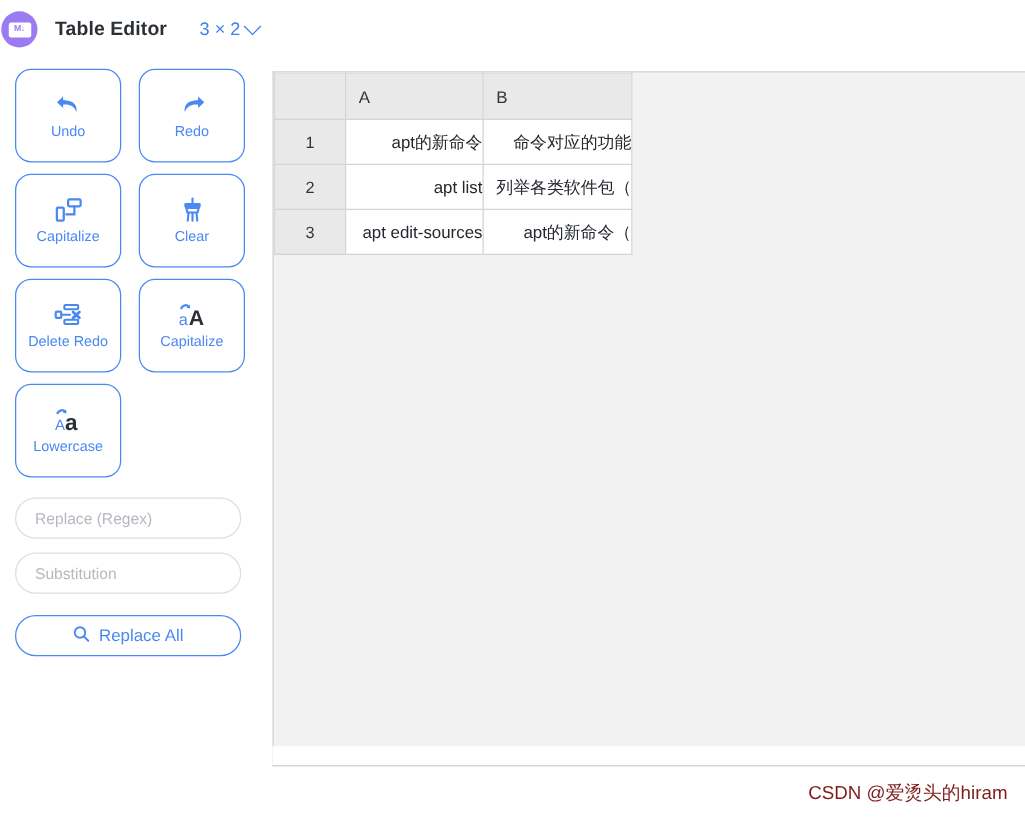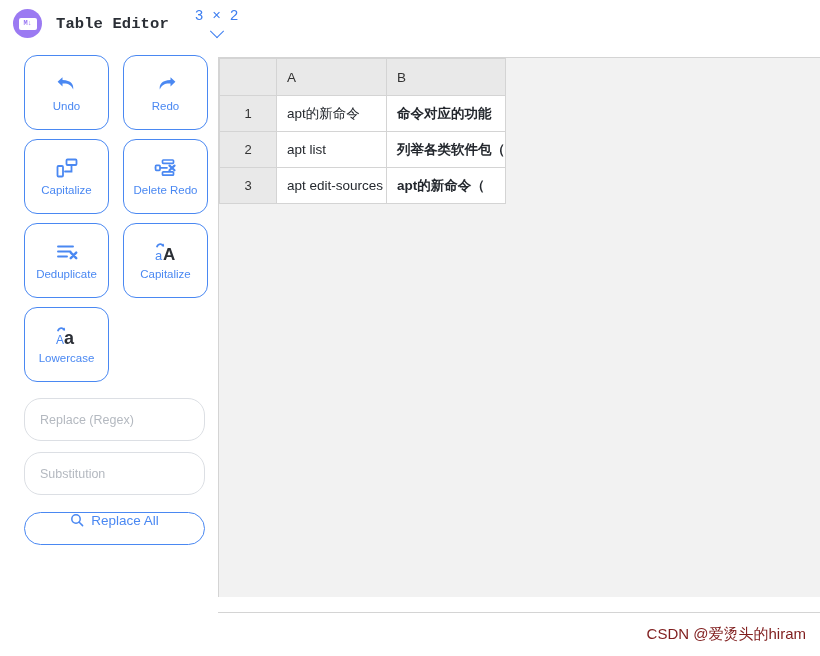--- a/index.html
+++ b/index.html
@@ -13,23 +13,22 @@
     font-family: "Liberation Sans", "DejaVu Sans", sans-serif;
     overflow: hidden;
     position: relative;
   }
 
   
   .header {
     height: 47px;
     display: flex;
     align-items: center;
-    padding-left: 13px;
-    box-sizing: border-box;
-    font-family: Liberation Mono, monospace;
+    padding-left: 1px;
+    box-sizing: border-box;
   }
   .app-logo {
     width: 29px;
     height: 29px;
     border-radius: 50%;
     background: #9b7af2;
     display: flex;
     align-items: center;
     justify-content: center;
     flex: none;
@@ -57,35 +56,34 @@
   }
   .dims-select {
     margin-left: 26px;
     display: flex;
     align-items: center;
     gap: 5px;
     color: #3d7ef0;
     font-size: 14.5px;
     cursor: pointer;
     user-select: none;
-    flex-direction: column;
   }
   .chev {
     display: inline-block;
     width: 9px;
     height: 9px;
     border-right: 1.6px solid #3d7ef0;
     border-bottom: 1.6px solid #3d7ef0;
     transform: rotate(45deg) translate(-2px, -2px);
   }
 
   
   .sidebar {
     position: absolute;
-    left: 12px;
+    left: 0;
     top: 47px;
     width: 210px;
     height: 609px;
     box-sizing: border-box;
     padding: 8px 0 0 12px;
   }
   .btn-grid {
     display: grid;
     grid-template-columns: 85px 85px;
     gap: 9px 14px;
@@ -113,21 +111,21 @@
   }
   .tool-btn .tlabel {
     font-size: 11.5px;
     color: #4a88f2;
     line-height: 1;
     white-space: nowrap;
   }
 
   .field {
     width: 181px;
-    height: 43px;
+    height: 33px;
     margin-top: 16px;
     border: 1px solid #dcdfe4;
     border-radius: 17px;
     box-sizing: border-box;
     padding: 0 15px;
     font-size: 12.5px;
     color: #3a3f46;
     background: #fff;
     outline: none;
     font-family: "Liberation Sans", sans-serif;
@@ -138,21 +136,21 @@
   .replace-all {
     width: 181px;
     height: 33px;
     margin-top: 17px;
     border: 1px solid #4a88f2;
     border-radius: 17px;
     background: #ffffff;
     color: #4a88f2;
     font-size: 13.5px;
     display: flex;
-    align-items: flex-start;
+    align-items: center;
     justify-content: center;
     gap: 7px;
     cursor: pointer;
     box-sizing: border-box;
     font-family: "Liberation Sans", sans-serif;
   }
 
   
   .table-panel {
     position: absolute;
@@ -176,20 +174,21 @@
     table-layout: fixed;
     background: #ffffff;
   }
   table.sheet th, table.sheet td {
     border: 1px solid #d4d4d4;
     padding: 0;
     height: 36px;
     box-sizing: border-box;
     overflow: hidden;
     white-space: nowrap;
+    text-align: right;
   }
   table.sheet thead th {
     background: #e9e9e9;
     font-weight: normal;
     color: #333;
     font-size: 13.5px;
     text-align: left;
     padding-left: 10px;
     height: 37px;
   }
@@ -205,21 +204,21 @@
     font-size: 13px;
     text-align: center;
   }
   table.sheet tbody td {
     background: #ffffff;
     font-size: 13.5px;
     color: #24282e;
     padding-left: 10px;
   }
   .col-a { width: 110px; }
-  .col-b { width: 115px; font-weight: bold; }
+  .col-b { width: 115px; }
 
   .bottom-strip {
     position: absolute;
     left: 218px;
     top: 597px;
     width: 602px;
     height: 16px;
     background: #ffffff;
     border-bottom: 1px solid #d4d4d4;
     box-sizing: border-box;
@@ -276,45 +275,45 @@
       <span class="ticon">
         <svg width="24" height="22" viewBox="0 0 24 22" fill="none" stroke="#4a88f2" stroke-width="1.8">
           <rect x="2.5" y="9" width="5.5" height="10.5" rx="1"></rect>
           <rect x="11.5" y="2.5" width="10" height="5.5" rx="1"></rect>
           <path d="M16.5 8.2 L16.5 14.5 L10 14.5" stroke-linecap="round"></path>
         </svg>
       </span>
       <span class="tlabel">Capitalize</span>
     </div>
 
+    <div class="tool-btn">
+      <span class="ticon">
+        <svg width="24" height="22" viewBox="0 0 24 22" fill="none" stroke="#4a88f2" stroke-width="1.7">
+          <path d="M12 1.8 L12 5" stroke-linecap="round"></path>
+          <rect x="5.5" y="5.3" width="13" height="3.6" rx="1" fill="#4a88f2" stroke="none"></rect>
+          <path d="M7 9.4 L17 9.4 L16 13 L8 13 Z"></path>
+          <path d="M8.8 13.4 L8.2 19.5 M12 13.4 L12 19.5 M15.2 13.4 L15.8 19.5" stroke-linecap="round"></path>
+        </svg>
+      </span>
+      <span class="tlabel">Clear</span>
+    </div>
 
     <div class="tool-btn">
       <span class="ticon">
         <svg width="26" height="22" viewBox="0 0 26 22" fill="none" stroke="#4a88f2" stroke-width="1.7">
           <rect x="9.5" y="3" width="11" height="3.4" rx="0.8"></rect>
           <rect x="9.5" y="14.8" width="11" height="3.4" rx="0.8"></rect>
           <path d="M2.5 10.8 L14 10.8" stroke-linecap="round"></path>
           <rect x="2.6" y="8.3" width="4.4" height="5" rx="0.8" fill="#fff"></rect>
           <path d="M16.5 8.6 L21.5 13.3 M21.5 8.6 L16.5 13.3" stroke-width="2.2" stroke-linecap="round"></path>
         </svg>
       </span>
       <span class="tlabel">Delete Redo</span>
     </div>
 
-    <div class="tool-btn">
-      <span class="ticon">
-        <svg width="26" height="22" viewBox="0 0 26 22" fill="none" stroke="#4a88f2" stroke-width="1.9" stroke-linecap="round">
-          <path d="M4 5.5 L19 5.5"></path>
-          <path d="M4 10.5 L16.5 10.5"></path>
-          <path d="M4 15.5 L13 15.5"></path>
-          <path d="M16.8 11.6 L22.2 17.2 M22.2 11.6 L16.8 17.2" stroke-width="2.4"></path>
-        </svg>
-      </span>
-      <span class="tlabel">Deduplicate</span>
-    </div>
 
     <div class="tool-btn">
       <span class="ticon">
         <svg width="30" height="22" viewBox="0 0 30 22" fill="none">
           <path d="M6 5.5 C7.5 2.6 10.6 2.6 12.2 4.6" stroke="#4a88f2" stroke-width="1.8" stroke-linecap="round" fill="none"></path>
           <path d="M12.6 2.6 L13.1 5.6 L10.2 5.1 Z" fill="#4a88f2"></path>
           <text x="4" y="19" font-family="'Liberation Sans',sans-serif" font-size="13" fill="#4a88f2">a</text>
           <text x="12" y="19" font-family="'Liberation Sans',sans-serif" font-size="17" font-weight="bold" fill="#2b2f36">A</text>
         </svg>
       </span>

